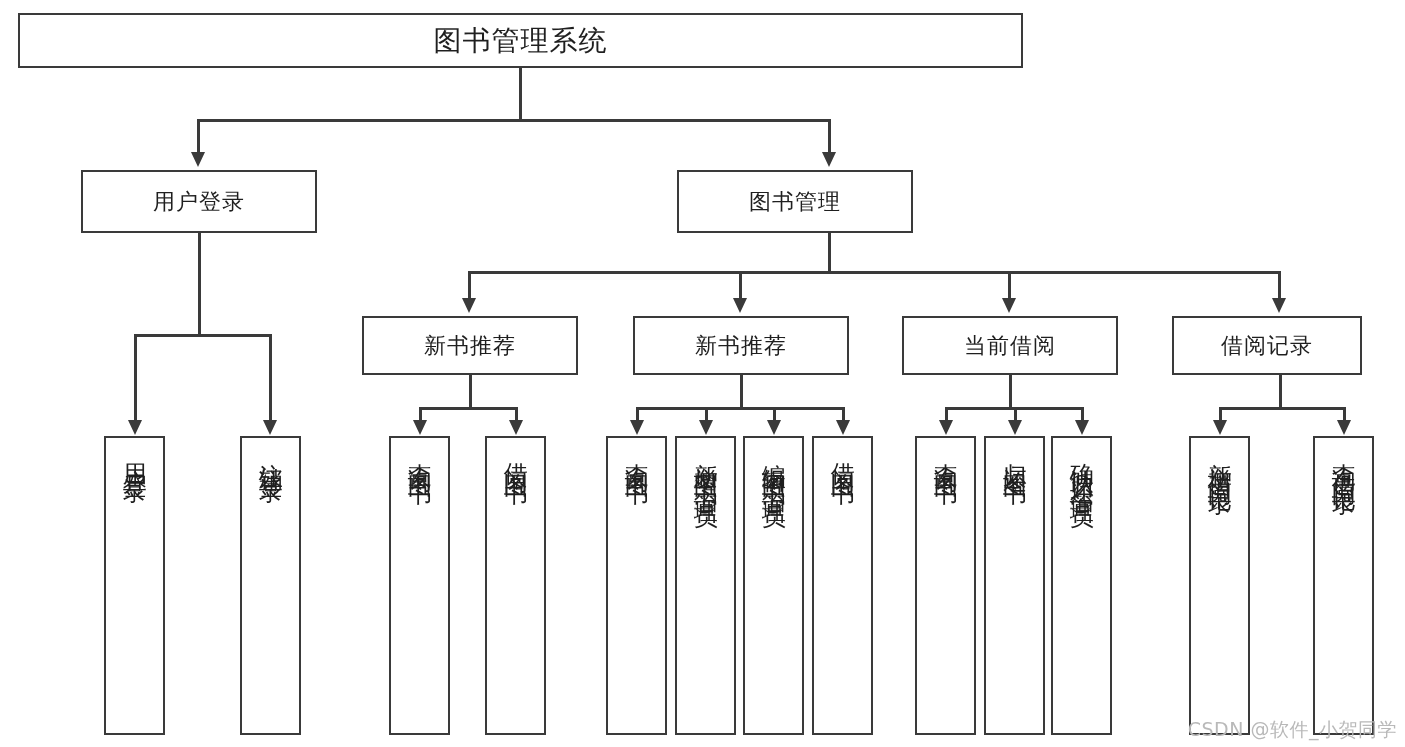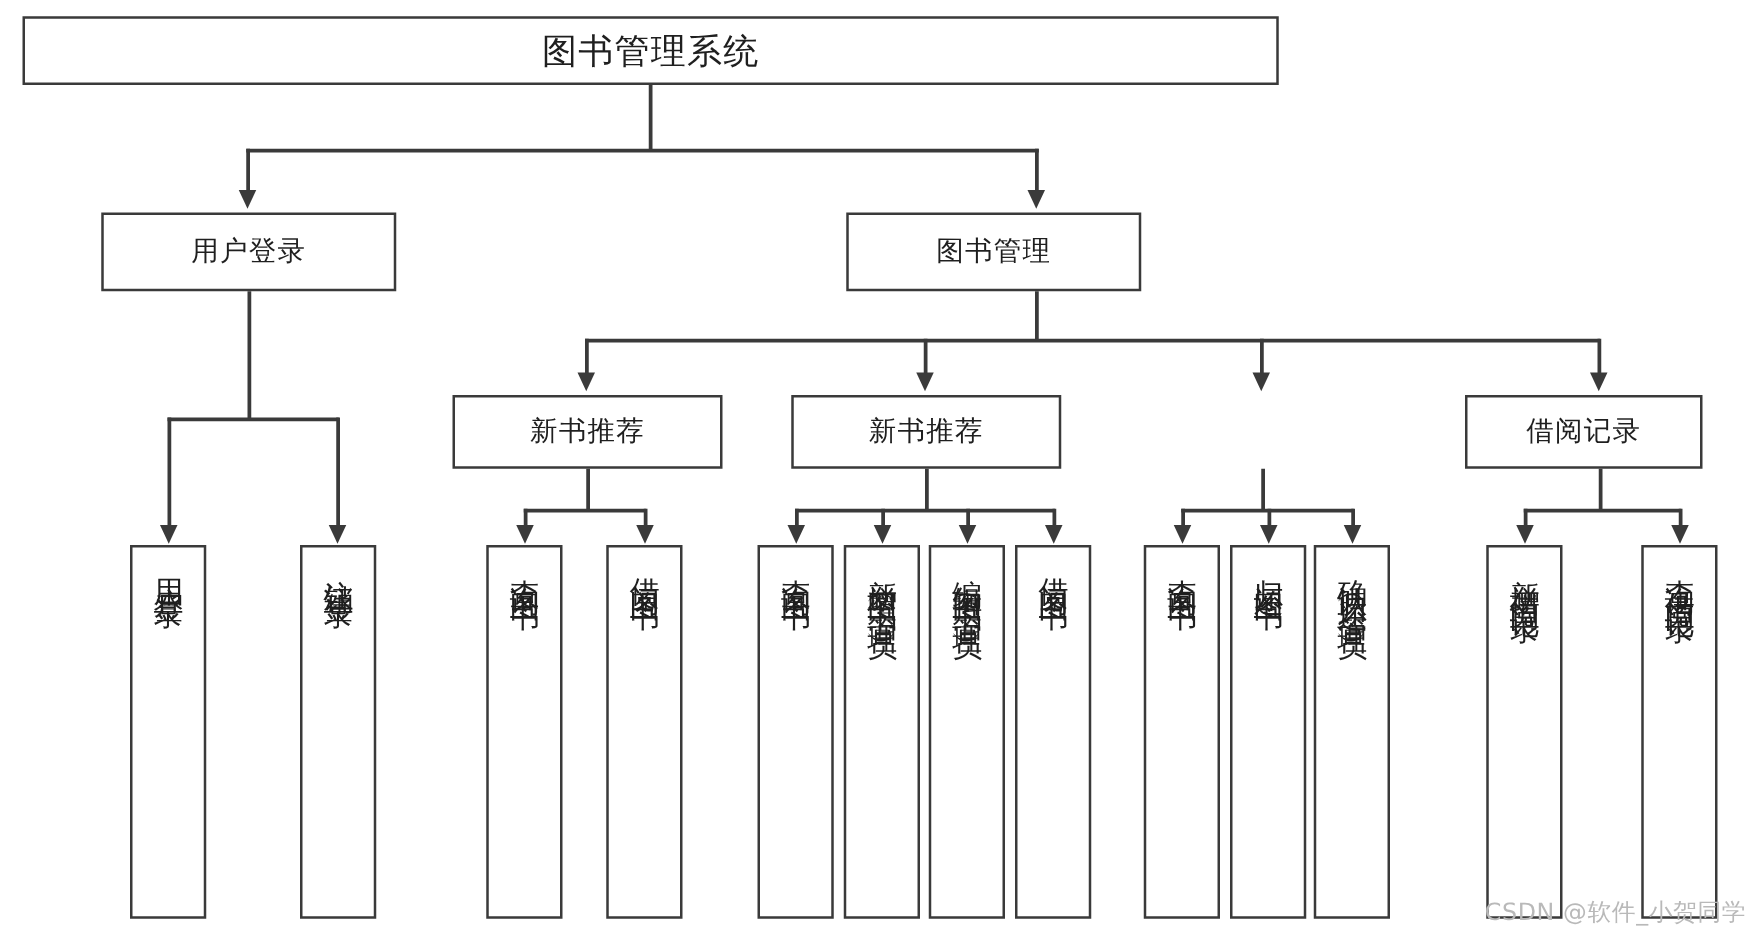--- a/index.html
+++ b/index.html
@@ -126,20 +126,23 @@
   <div class="arrow" style="left:1272px;top:298px;"></div>
 
   <div class="node" style="left:362px;top:316px;width:216px;height:59px;">
     <span class="label">新书推荐</span>
   </div>
 
   <div class="node" style="left:633px;top:316px;width:216px;height:59px;">
     <span class="label">新书推荐</span>
   </div>
 
+  <div class="node" style="left:902px;top:316px;width:216px;height:59px;">
+    <span class="label">当前借阅</span>
+  </div>
 
   <div class="node" style="left:1172px;top:316px;width:190px;height:59px;">
     <span class="label">借阅记录</span>
   </div>
 
   <div class="conn vline" style="left:469px;top:375px;height:34px;"></div>
   <div class="conn hline" style="left:419px;top:407px;width:98px;"></div>
   <div class="conn vline" style="left:419px;top:407px;height:15px;"></div>
   <div class="arrow" style="left:413px;top:420px;"></div>
   <div class="conn vline" style="left:515px;top:407px;height:15px;"></div>

